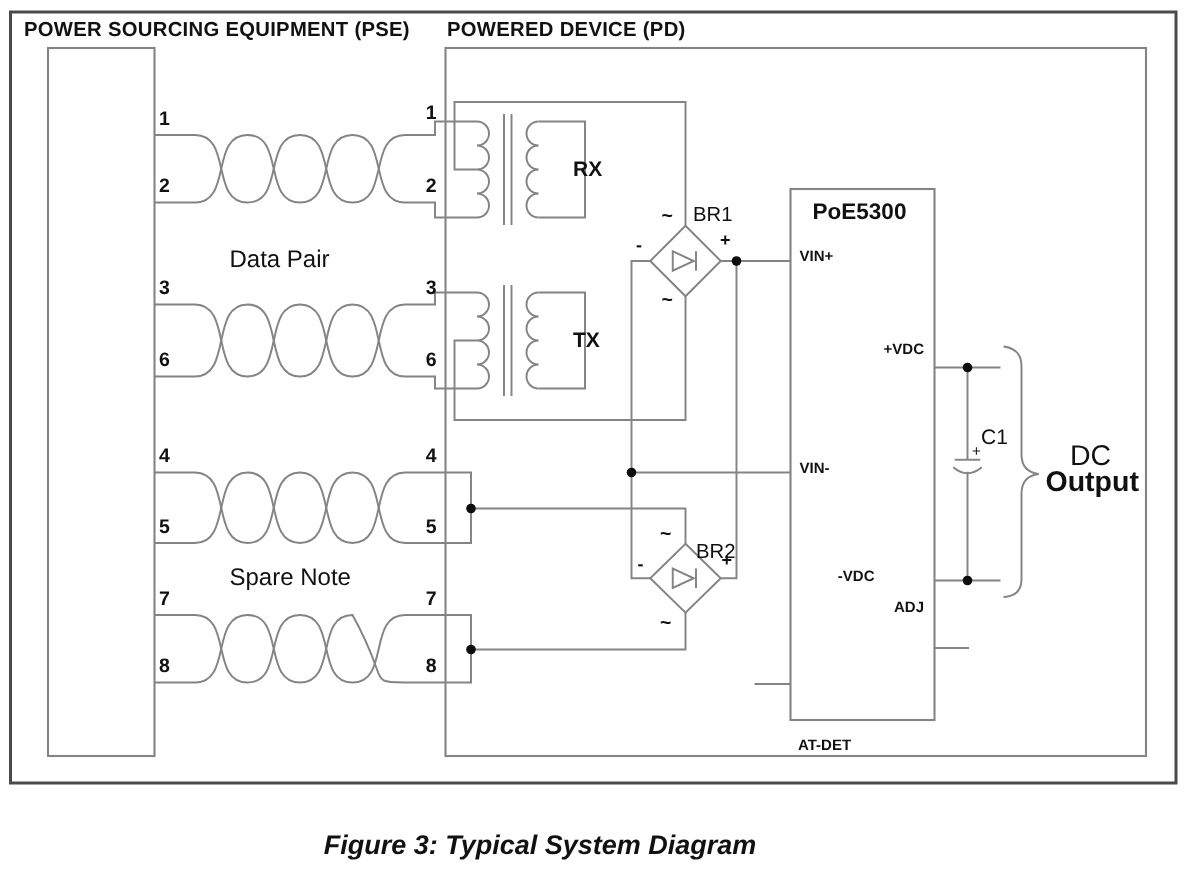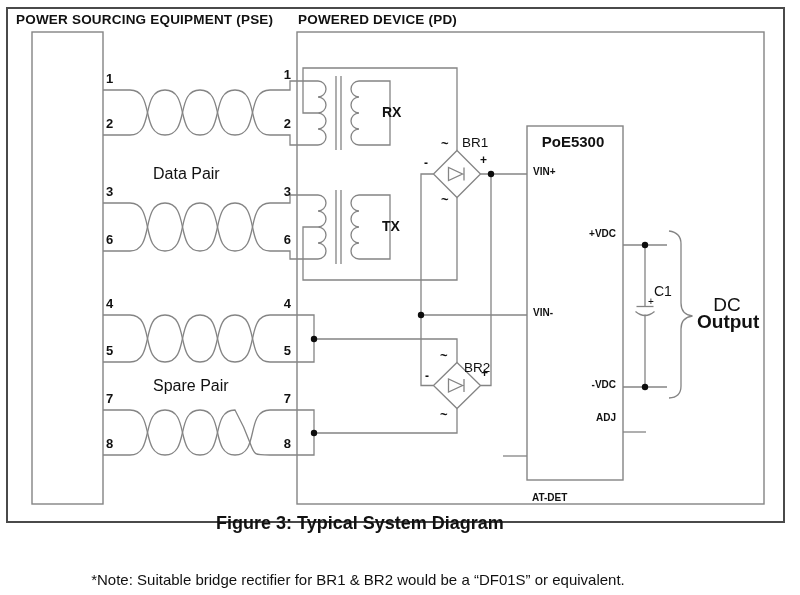--- a/index.html
+++ b/index.html
@@ -150,46 +150,45 @@
   <span class="lbl pnum pnum-r" style="left:275px; top:68px;">1</span>
   <span class="lbl pnum pnum-r" style="left:275px; top:117px;">2</span>
   <span class="lbl pnum pnum-r" style="left:275px; top:185px;">3</span>
   <span class="lbl pnum pnum-r" style="left:275px; top:233px;">6</span>
   <span class="lbl pnum pnum-r" style="left:275px; top:297px;">4</span>
   <span class="lbl pnum pnum-r" style="left:275px; top:344px;">5</span>
   <span class="lbl pnum pnum-r" style="left:275px; top:392px;">7</span>
   <span class="lbl pnum pnum-r" style="left:275px; top:437px;">8</span>
 
   <span class="lbl pairlbl" style="left:153px; top:165px;">Data Pair</span>
-  <span class="lbl pairlbl" style="left:153px; top:377px;">Spare Pair</span>
+  <span class="lbl pairlbl" style="left:153px; top:377px;">Spare Note</span>
 
   <span class="lbl xfmr" style="left:366px; top:105px;">RX</span>
   <span class="lbl xfmr" style="left:366px; top:219px;">TX</span>
 
   <span class="lbl acmark" style="left:441px; top:137px;">~</span>
   <span class="lbl brname" style="left:462px; top:136px;">BR1</span>
   <span class="lbl polmark" style="left:424px; top:157px;">-</span>
   <span class="lbl polmark" style="left:480px; top:154px;">+</span>
   <span class="lbl acmark" style="left:441px; top:193px;">~</span>
 
   <span class="lbl acmark" style="left:440px; top:349px;">~</span>
   <span class="lbl brname" style="left:464px; top:349px;margin-top:12px;">BR2</span>
   <span class="lbl polmark" style="left:425px; top:370px;">-</span>
   <span class="lbl polmark" style="left:481px; top:367px;">+</span>
   <span class="lbl acmark" style="left:440px; top:408px;">~</span>
 
   <span class="lbl chipname" style="left:527px; top:134px;">PoE5300</span>
   <span class="lbl cpin" style="left:533px; top:166px;">VIN+</span>
   <span class="lbl cpin" style="left:533px; top:307px;">VIN-</span>
   <span class="lbl cpin cpin-r" style="left:560px; top:228px;">+VDC</span>
-  <span class="lbl cpin cpin-r" style="left:560px; top:379px;">-VDC</span>
-  <span class="lbl cpin cpin-r" style="left:560px; top:412px;">ADJ</span>
+  <span class="lbl cpin cpin-r" style="left:527px; top:379px;">-VDC</span>
+  <span class="lbl cpin cpin-r" style="left:560px; top:400px;">ADJ</span>
   <span class="lbl cpin" style="left:532px; top:448px;margin-top:44px;">AT-DET</span>
 
   <span class="lbl caplbl" style="left:654px; top:284px;">C1</span>
   <span class="lbl capplus" style="left:648px; top:296px;">+</span>
   <span class="lbl dcout" style="left:697px; top:295px;">DC</span>
   <span class="lbl dcout" style="left:697px; top:312px;font-weight:bold;">Output</span>
 
-  <span class="lbl caption" style="left:60px; top:514px;">Figure 3: Typical System Diagram</span>
-  <span class="lbl note" style="left:48px; top:572px;">*Note: Suitable bridge rectifier for BR1 &amp; BR2 would be a “DF01S” or equivalent.</span>
+  <span class="lbl caption" style="left:60px; top:554px;font-style:italic;">Figure 3: Typical System Diagram</span>
 
 </div>
 
 </body></html>

